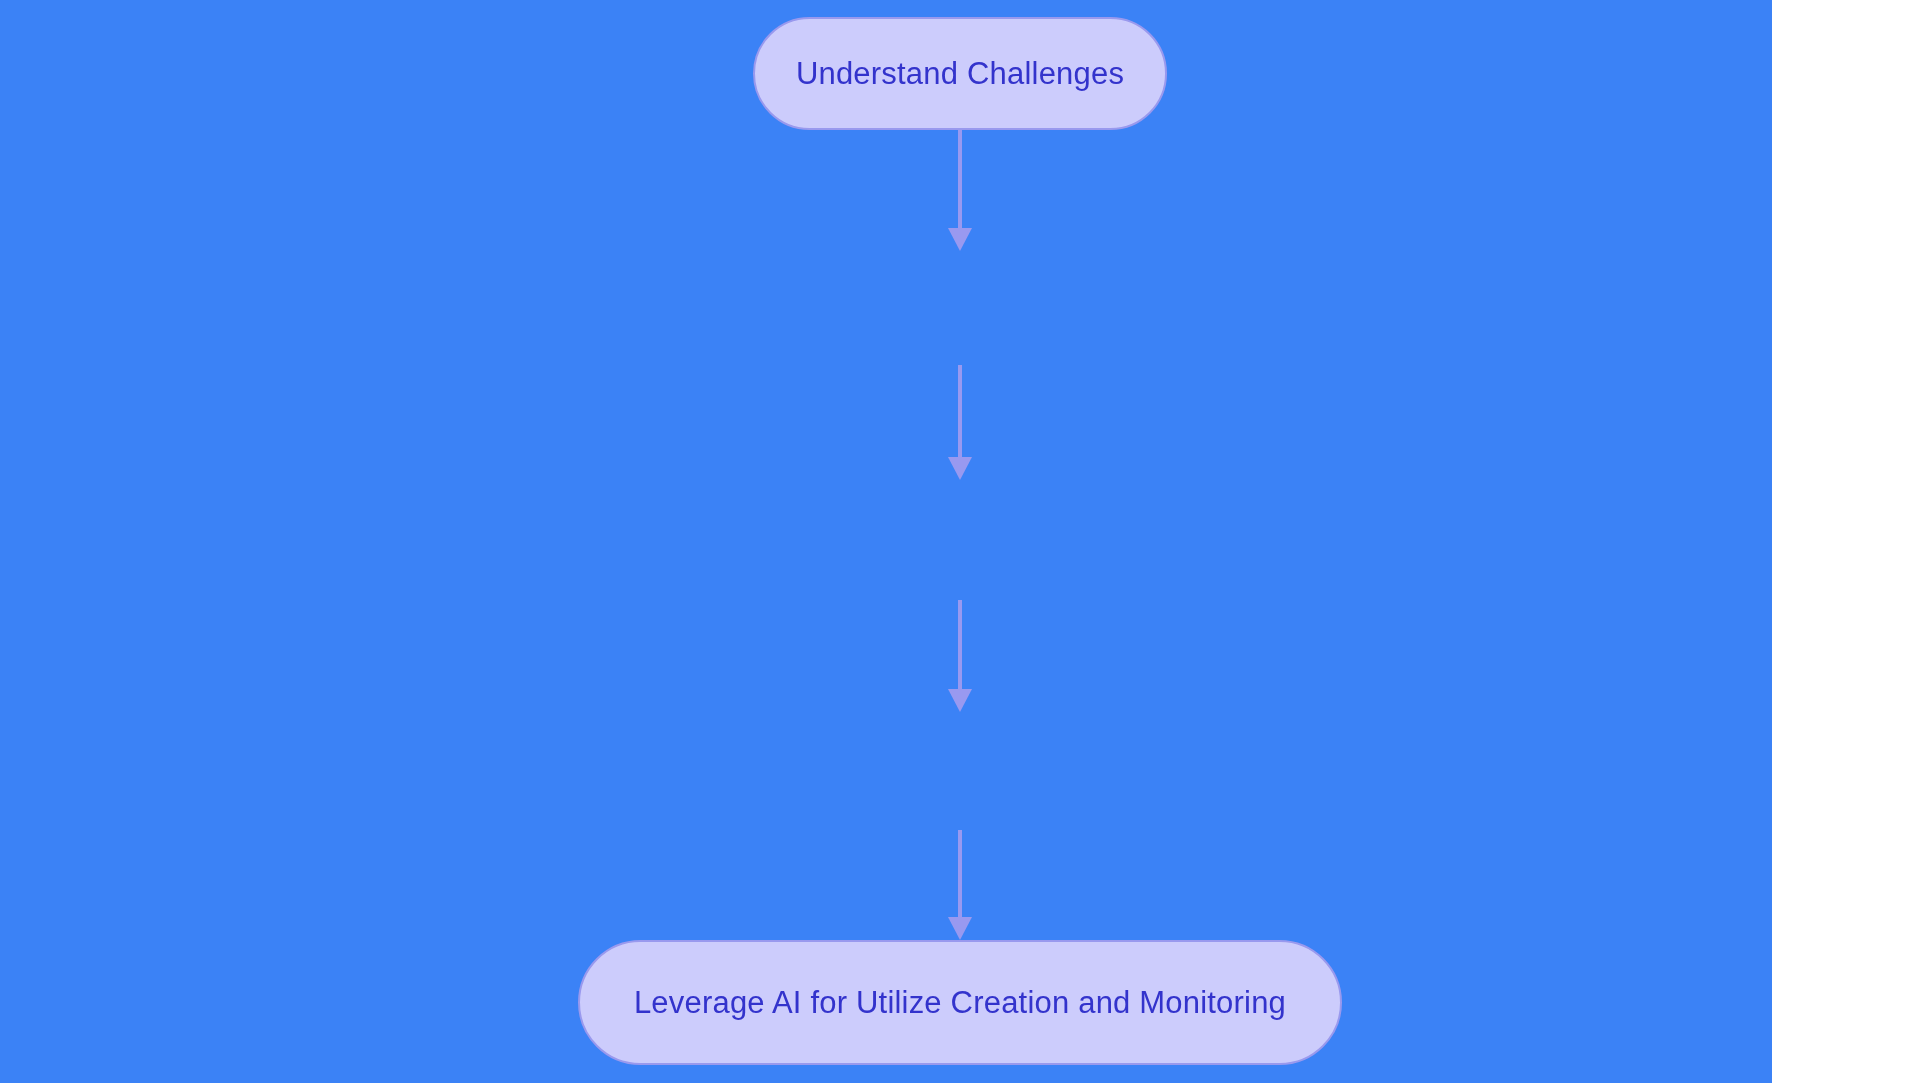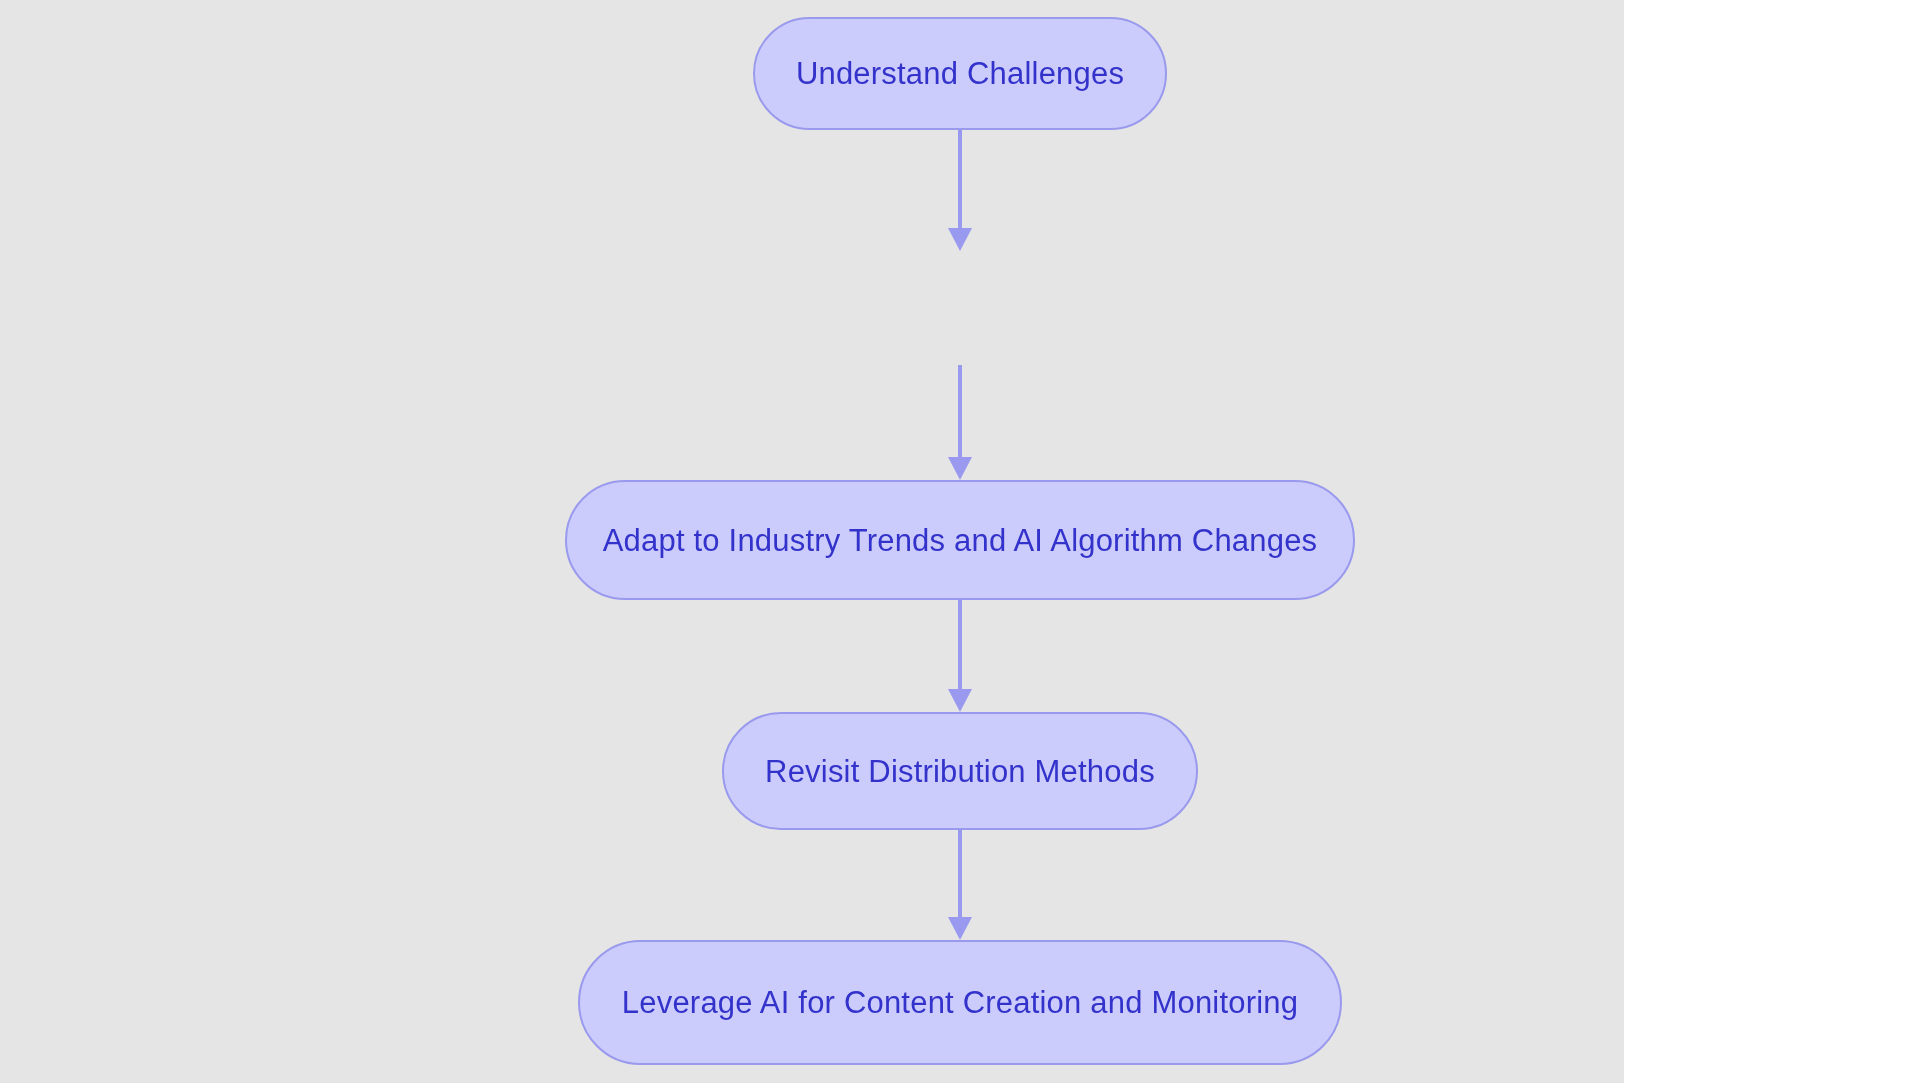--- a/index.html
+++ b/index.html
@@ -9,23 +9,23 @@
     background: #ffffff;
   }
   body {
     width: 1920px;
     height: 1083px;
     overflow: hidden;
     font-family: "Liberation Sans", sans-serif;
   }
   #flow-canvas {
     position: relative;
-    width: 1624px;
+    width: 1772px;
     height: 1083px;
-    background: #e5e5e5;
+    background: #3b82f6;
   }
   .node {
     position: absolute;
     box-sizing: border-box;
     background: #ccccfc;
     border: 2px solid #9999ee;
     border-radius: 999px;
     display: flex;
     align-items: center;
     justify-content: center;
@@ -81,39 +81,33 @@
   </div>
 
 
   <div class="connector conn-2">
     <svg width="40" height="115" viewBox="0 0 40 115" xmlns="http://www.w3.org/2000/svg">
       <line x1="20" y1="0" x2="20" y2="94" stroke="#9999f0" stroke-width="4"></line>
       <polygon points="8,92 32,92 20,115" fill="#9999f0"></polygon>
     </svg>
   </div>
 
-  <div class="node node-3">
-    <span class="node-label">Adapt to Industry Trends and AI Algorithm Changes</span>
-  </div>
 
   <div class="connector conn-3">
     <svg width="40" height="112" viewBox="0 0 40 112" xmlns="http://www.w3.org/2000/svg">
       <line x1="20" y1="0" x2="20" y2="91" stroke="#9999f0" stroke-width="4"></line>
       <polygon points="8,89 32,89 20,112" fill="#9999f0"></polygon>
     </svg>
   </div>
 
-  <div class="node node-4">
-    <span class="node-label">Revisit Distribution Methods</span>
-  </div>
 
   <div class="connector conn-4">
     <svg width="40" height="110" viewBox="0 0 40 110" xmlns="http://www.w3.org/2000/svg">
       <line x1="20" y1="0" x2="20" y2="89" stroke="#9999f0" stroke-width="4"></line>
       <polygon points="8,87 32,87 20,110" fill="#9999f0"></polygon>
     </svg>
   </div>
 
   <div class="node node-5">
-    <span class="node-label">Leverage AI for Content Creation and Monitoring</span>
+    <span class="node-label">Leverage AI for Utilize Creation and Monitoring</span>
   </div>
 
 </div>
 
 </body></html>

